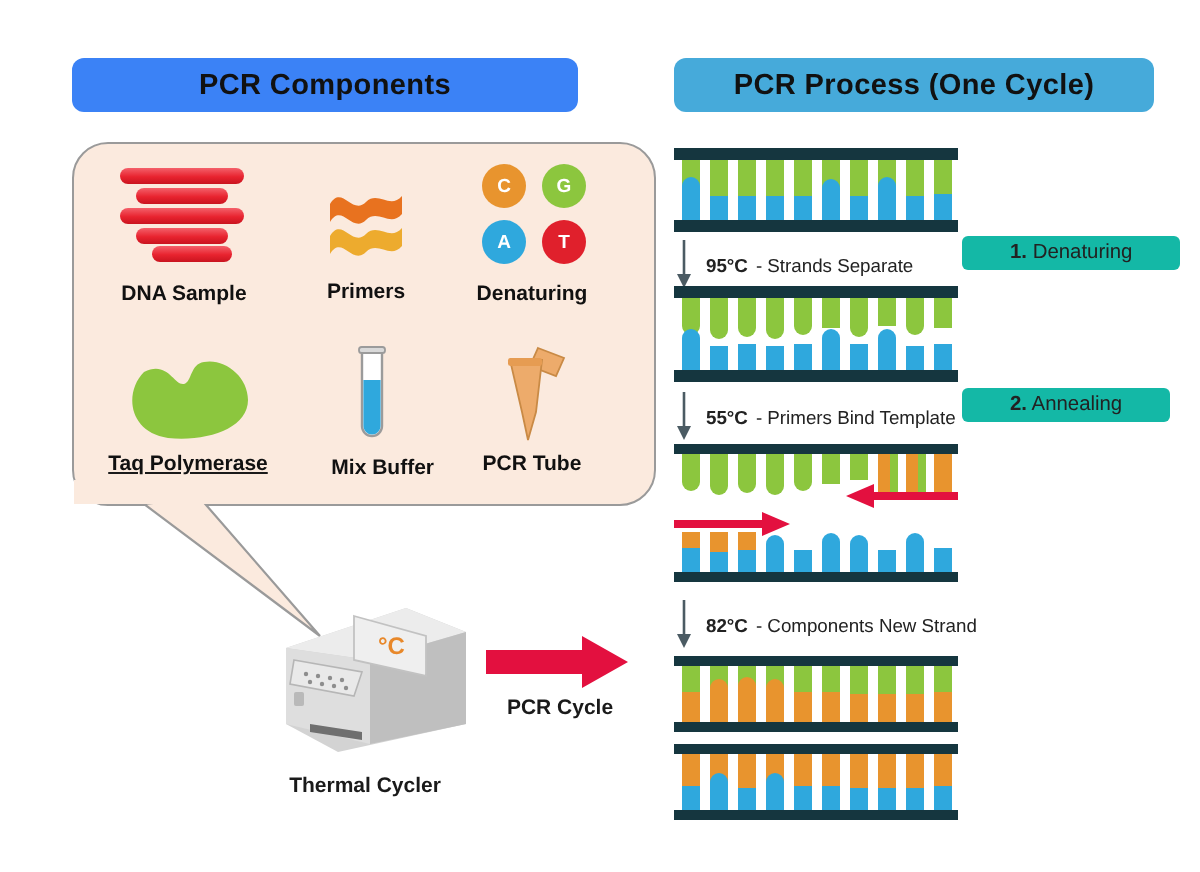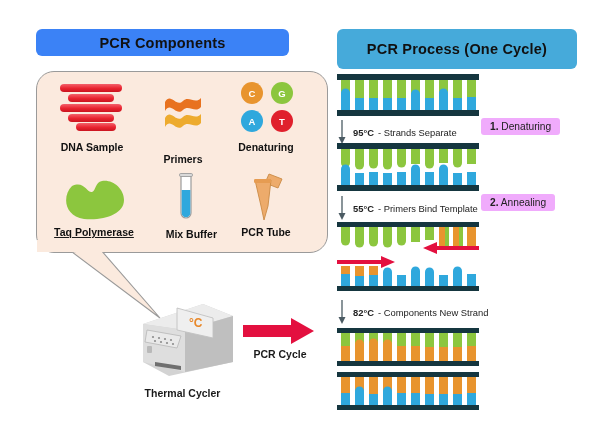--- a/index.html
+++ b/index.html
@@ -10,21 +10,21 @@
   }
   .stage{position:absolute;inset:0;}
 
   
   .hdr{
     position:absolute;border-radius:6px;
     display:flex;align-items:center;justify-content:center;
     font-weight:bold;color:#111;letter-spacing:.2px;
   }
   #hdr-left{left:36px;top:29px;width:253px;height:27px;background:#3b82f6;font-size:14.5px;}
-  #hdr-right{left:337px;top:29px;width:240px;height:40px;background:#46aada;font-size:14.5px;}
+  #hdr-right{left:337px;top:29px;width:240px;height:27px;background:#46aada;font-size:14.5px;}
 
   
   #comp-card{
     position:absolute;left:36px;top:71px;width:290px;height:180px;
     background:#fbeade;border:1.1px solid #9a9a9a;border-radius:18px;
   }
   #comp-tail{position:absolute;left:0;top:0;width:600px;height:436px;pointer-events:none;}
 
   .comp{position:absolute;text-align:center;}
   .comp .cap{font-size:10.5px;font-weight:bold;color:#111;white-space:nowrap;}
@@ -70,22 +70,22 @@
     font-size:10.5px;font-weight:bold;}
 
   
   .dna{position:absolute;}
   .step-note{
     position:absolute;display:flex;align-items:center;gap:4px;
     font-size:9.4px;color:#222;white-space:nowrap;
   }
   .step-note .temp{font-weight:bold;}
   .badge{
-    position:absolute;background:#f0abfc;border-radius:3px;
-    padding:3px 9px;font-size:10.2px;color:#222;white-space:nowrap;
+    position:absolute;background:#14b8a6;border-radius:3px;
+    padding:3px 24px;font-size:10.2px;color:#222;white-space:nowrap;
   }
   .badge b{font-weight:bold;}
 </style>
 </head>
 <body>
 
 <div class="stage">
 
   <div class="hdr" id="hdr-left">PCR Components</div>
   <div class="hdr" id="hdr-right">PCR Process (One Cycle)</div>
@@ -108,21 +108,21 @@
     <div class="cap" style="margin-top:9px;">DNA Sample</div>
   </div>
 
   <div class="comp" style="left:152px;top:88px;width:62px;">
     <div class="art primers">
       <svg width="42" height="44" viewBox="0 0 42 44">
         <path d="M3 14 C9 4, 14 20, 21 13 C27 7, 33 17, 39 10 L39 19 C33 26, 27 16, 21 22 C14 29, 9 13, 3 23 Z" fill="#e8721f"></path>
         <path d="M3 30 C9 20, 14 36, 21 29 C27 23, 33 33, 39 26 L39 35 C33 42, 27 32, 21 38 C14 45, 9 29, 3 39 Z" fill="#edab2e"></path>
       </svg>
     </div>
-    <div class="cap" style="margin-top:21px;">Primers</div>
+    <div class="cap" style="margin-top:8px;">Primers</div>
   </div>
 
   <div class="comp" style="left:228px;top:82px;width:76px;">
     <div class="art nucs">
       <div class="nuc" id="nuc0" style="left: 6px; top: 0px; background: rgb(232, 148, 46);">C</div>
       <div class="nuc" id="nuc1" style="left: 36px; top: 0px; background: rgb(140, 198, 62);">G</div>
       <div class="nuc" id="nuc2" style="left: 6px; top: 28px; background: rgb(47, 168, 221);">A</div>
       <div class="nuc" id="nuc3" style="left: 36px; top: 28px; background: rgb(224, 32, 44);">T</div>
     </div>
     <div class="cap" style="margin-top:7px;">Denaturing</div>

